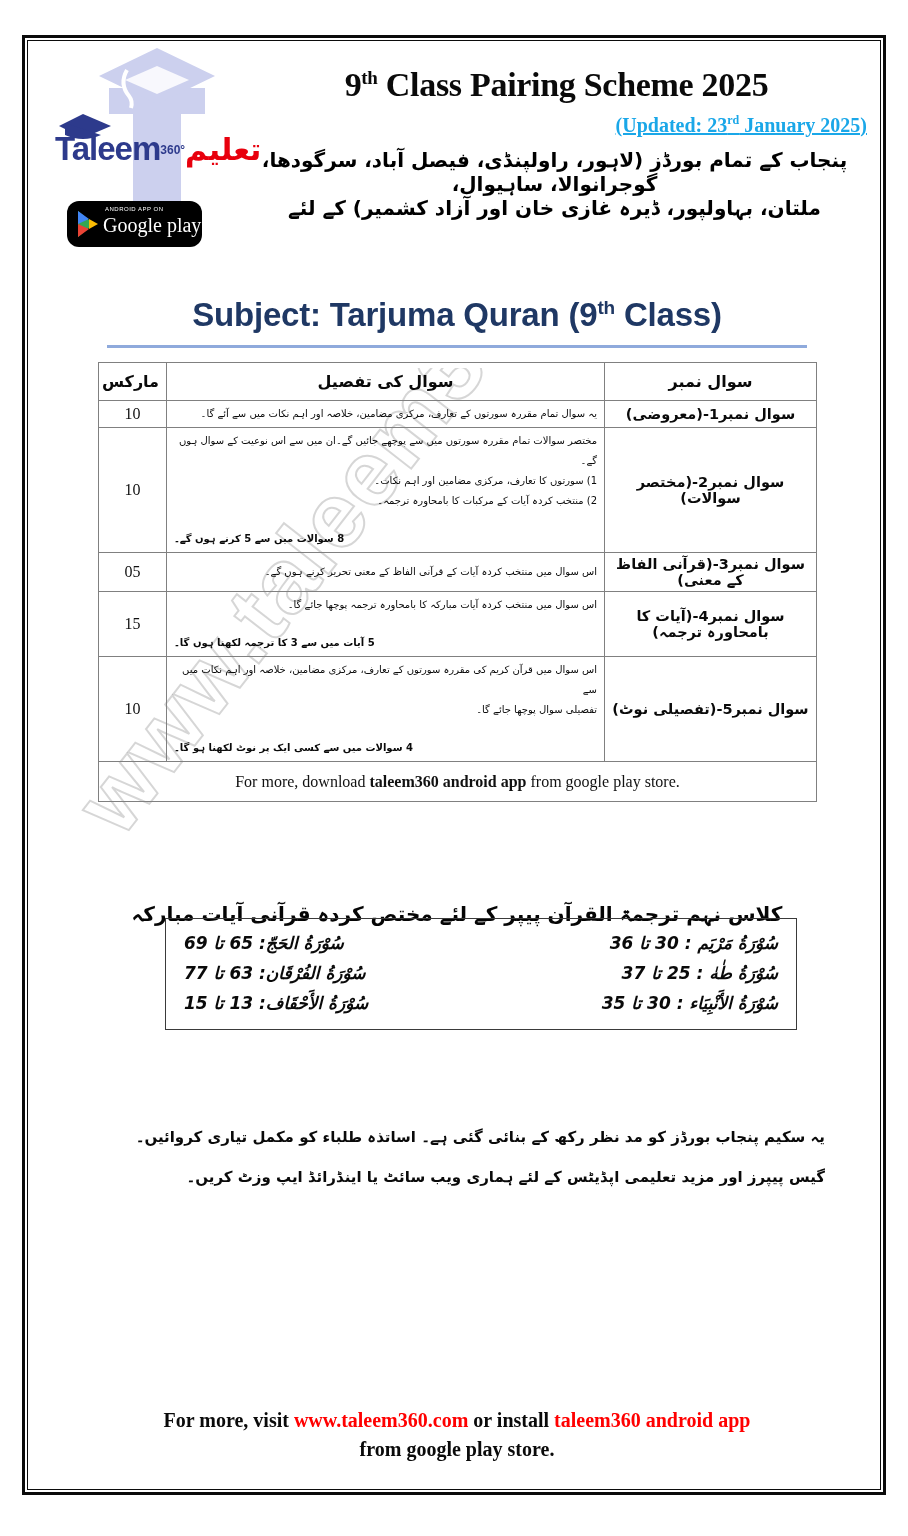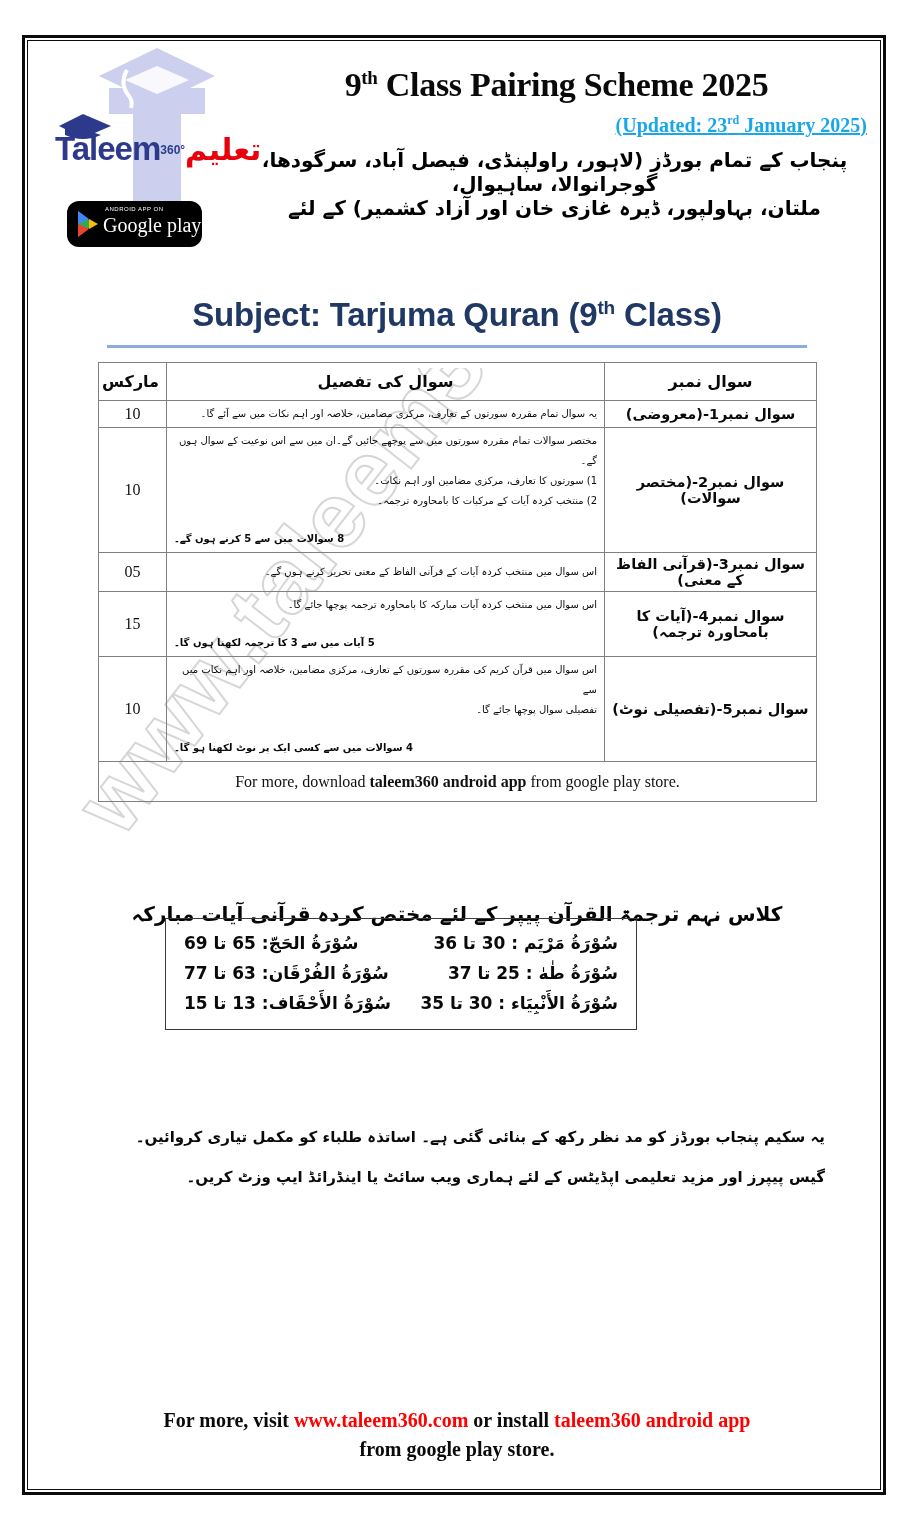--- a/index.html
+++ b/index.html
@@ -303,24 +303,25 @@
     font-family: "DejaVu Sans", sans-serif;
     font-size: 20px;
     font-weight: 700;
     color: #050505;
     margin-top: 28px;
   }
   #verses-box {
     position: absolute;
     left: 140px;
     top: 880px;
-    width: 472px;
+    width: 632px;
     border: 1px solid #3a3a3a;
     box-sizing: border-box;
     padding: 9px 14px 11px 14px;
+    font-style: italic;
   }
   #verses-box table {
     width: 100%;
     border-collapse: collapse;
     table-layout: fixed;
   }
   #verses-box td {
     border: none;
     padding: 5px 4px;
     direction: rtl;

